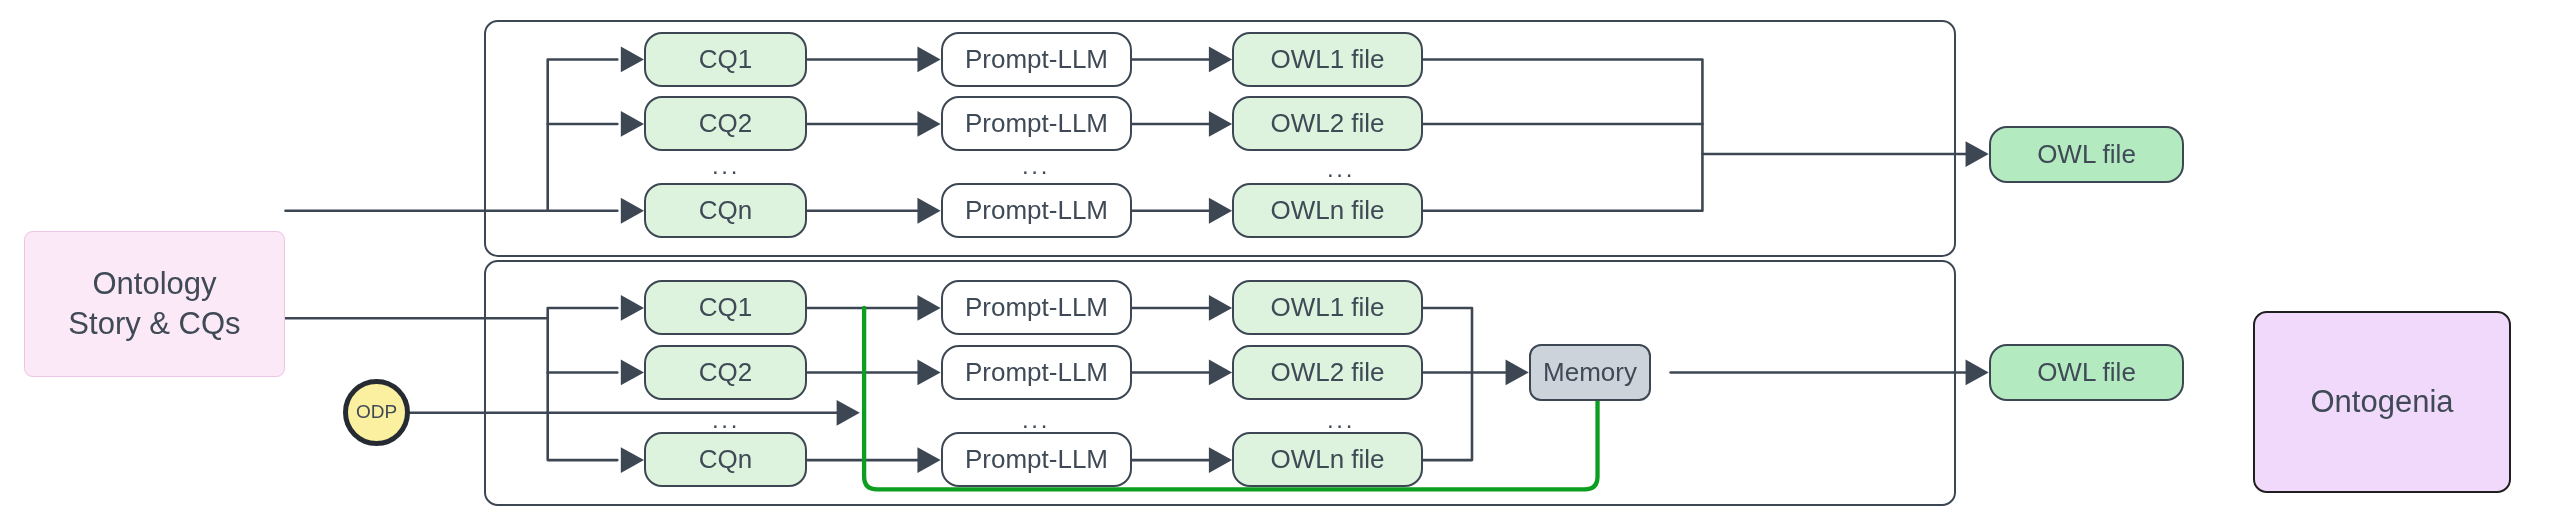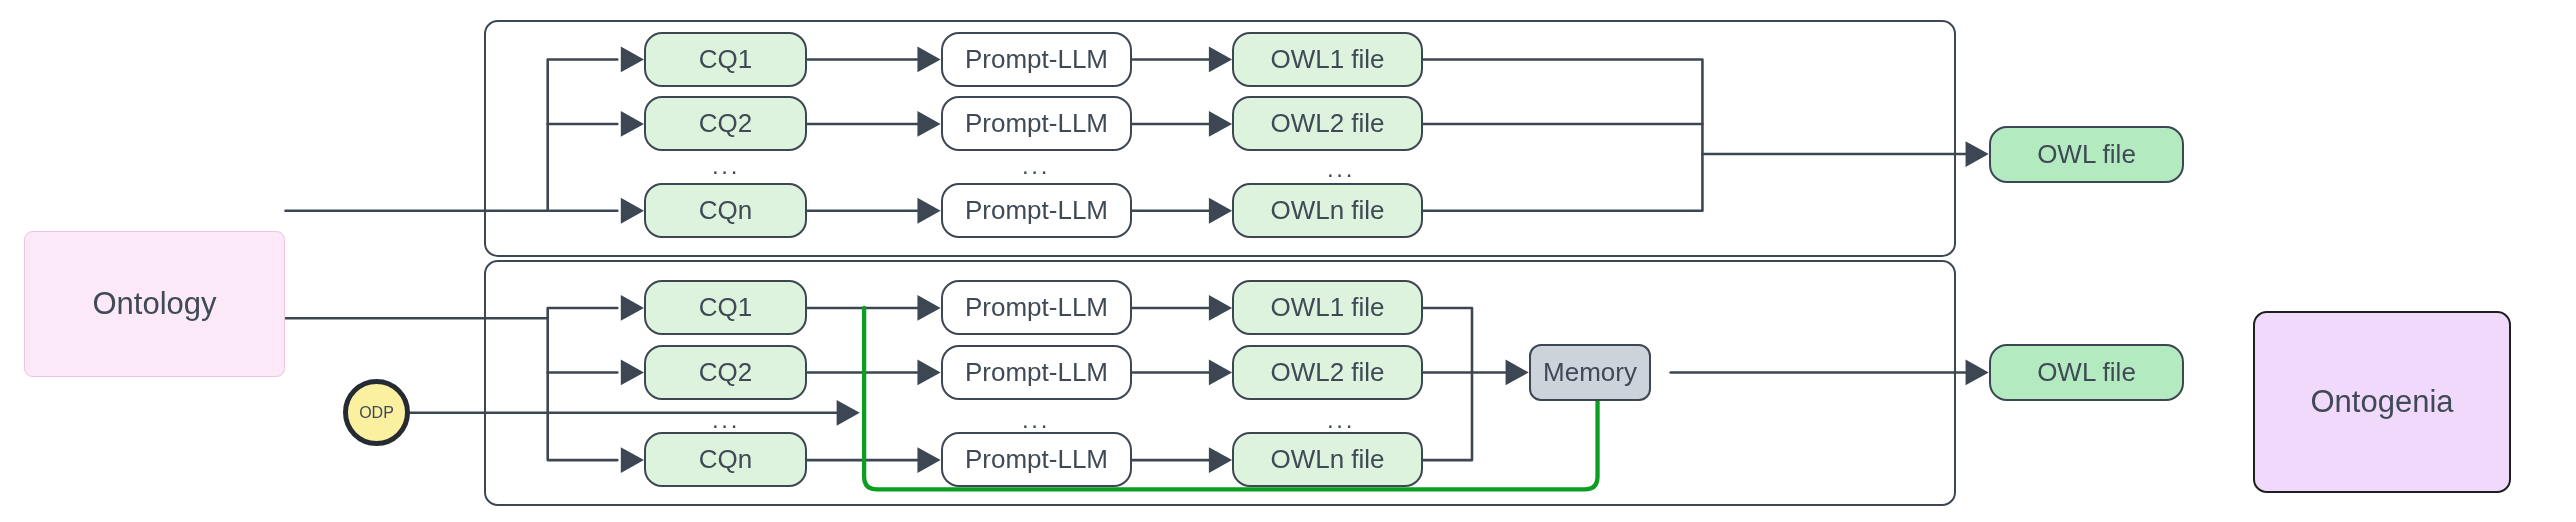--- a/index.html
+++ b/index.html
@@ -37,21 +37,21 @@
   .src{
     background:var(--c-pink-fill);border:1.7px solid var(--c-pink-border);
     border-radius:8.6px;font-size:31px;line-height:1.3;
   }
   .label-box{
     background:var(--c-purple-fill);border:2.6px solid var(--c-purple-border);
     border-radius:13.8px;font-size:31px;line-height:1.35;
   }
   .odp{
     background:var(--c-yellow-fill);border:5.2px solid #262b33;border-radius:50%;
-    font-size:16px;
+    font-size:19px;
   }
   .ellip{
     position:absolute;transform:translate(-50%,-50%);font-size:24px;font-weight:500;
     letter-spacing:2.6px;color:var(--c-text);z-index:3;
   }
   svg .wire{stroke:var(--c-stroke);stroke-width:3;fill:none;stroke-linecap:round;stroke-linejoin:round;}
   svg .feedback{stroke:var(--c-green-line);stroke-width:5;fill:none;stroke-linecap:round;stroke-linejoin:round;}
   svg .head{fill:var(--c-stroke);stroke:none;}
 </style>
 </head>
@@ -115,20 +115,21 @@
     <polygon class="head" points="1433,433 1406,418 1406,448"></polygon>
     <polygon class="head" points="1433,535 1406,520 1406,550"></polygon>
     <polygon class="head" points="1778,433 1751,418 1751,448"></polygon>
     <polygon class="head" points="2313,433 2286,418 2286,448"></polygon>
     <polygon class="head" points="1000,480 973,465 973,495"></polygon>
   </svg>
 
   <div class="node src" style="left:24px;top:187px;width:261px;height:146px;margin-top:44px;">
     <div>
       <div>Ontology</div>
+      <div>Story &amp; CQs</div>
     </div>
   </div>
 
   <div class="node odp" style="left:343px;top:379px;width:67px;height:67px;">ODP</div>
 
   <div class="node fill-green" style="left:644px;top:32px;width:163px;height:55px;">CQ1</div>
   <div class="node fill-green" style="left:644px;top:96px;width:163px;height:55px;">CQ2</div>
   <div class="node fill-green" style="left:644px;top:183px;width:163px;height:55px;">CQn</div>
 
   <div class="node" style="left:941px;top:32px;width:191px;height:55px;">Prompt-LLM</div>

